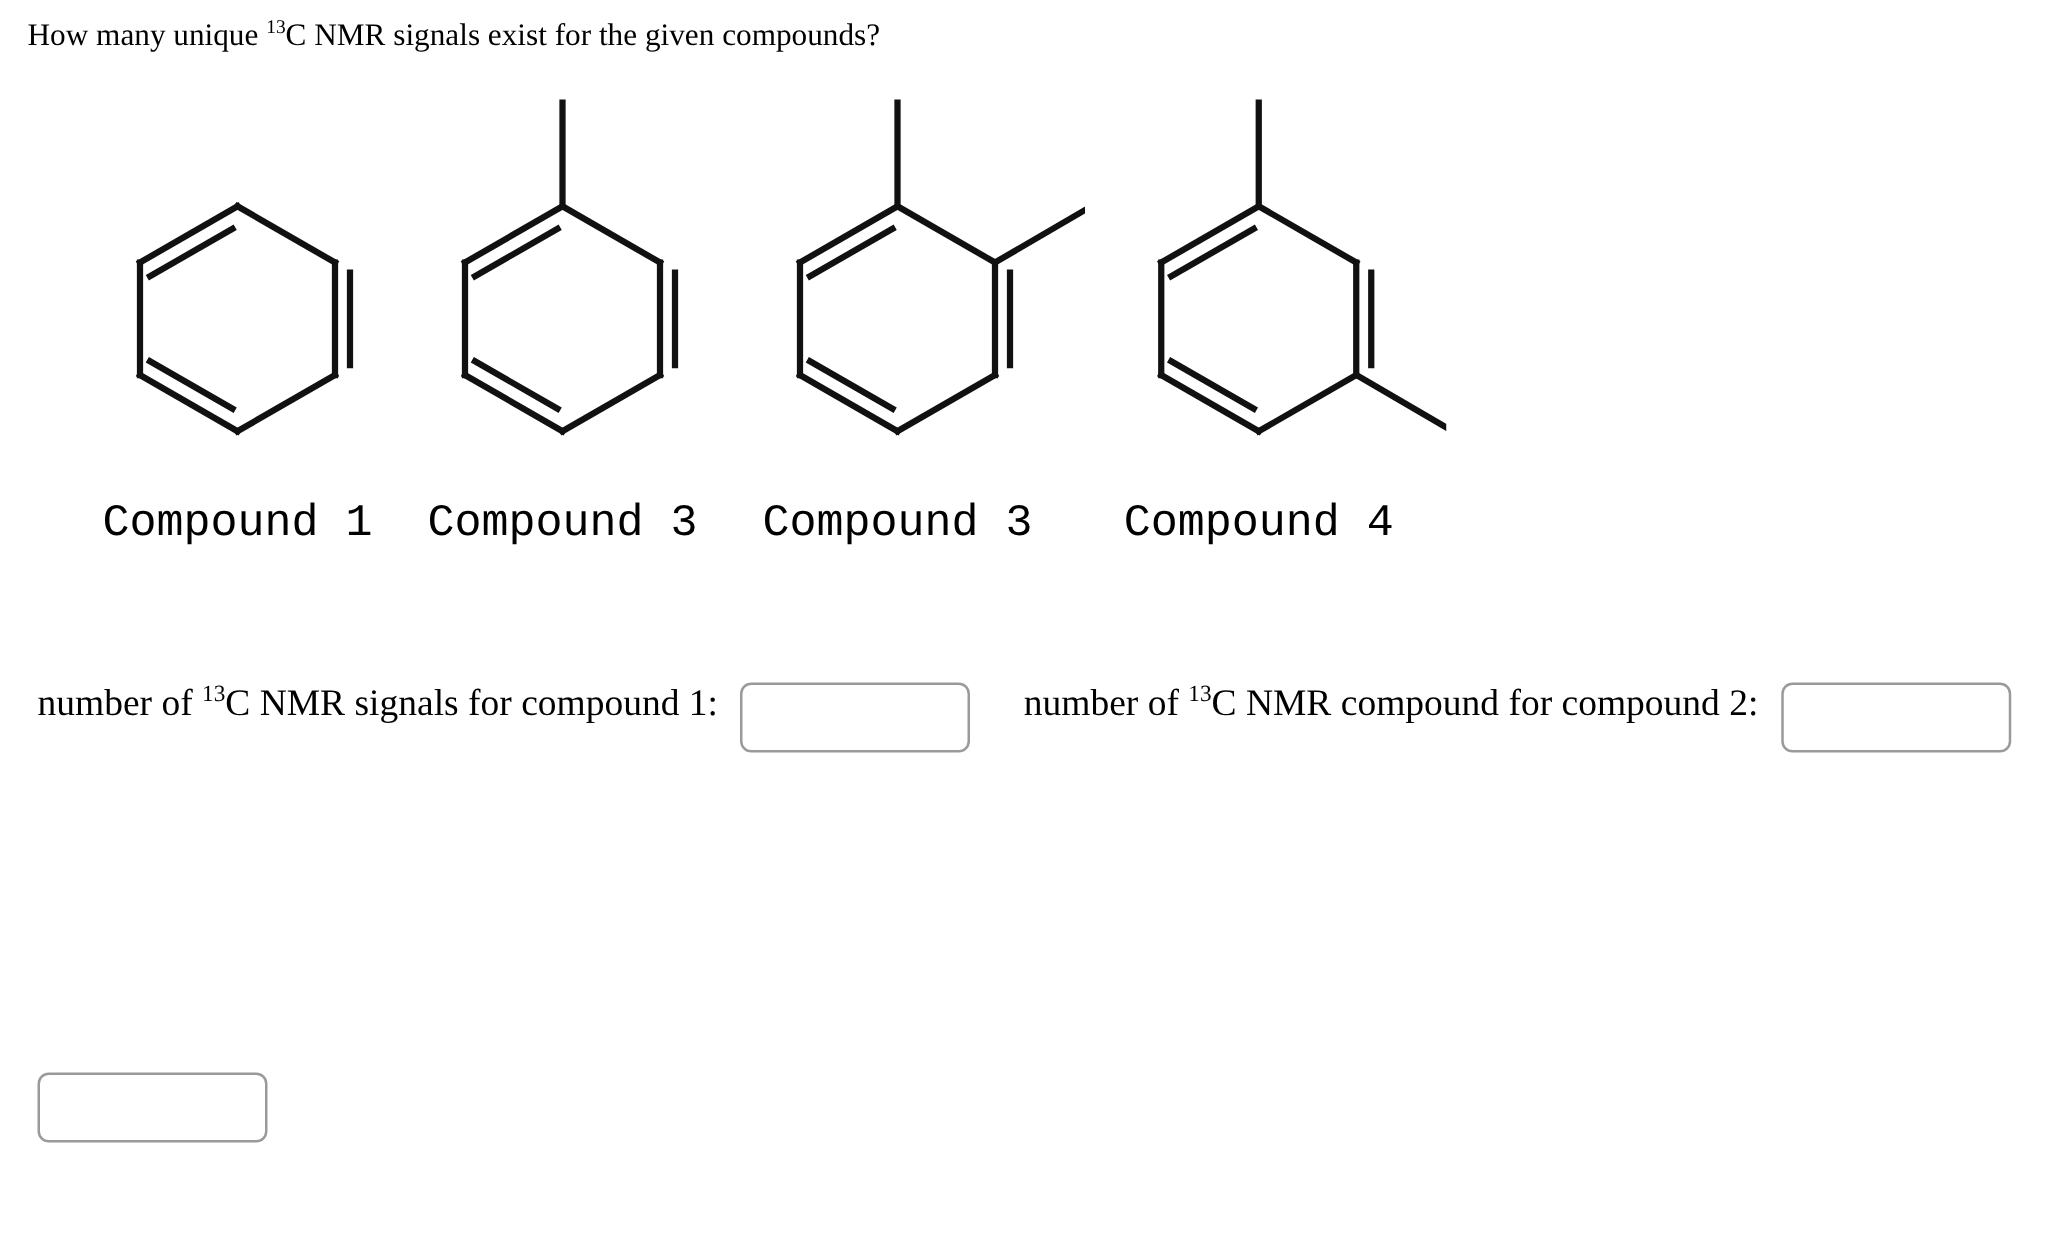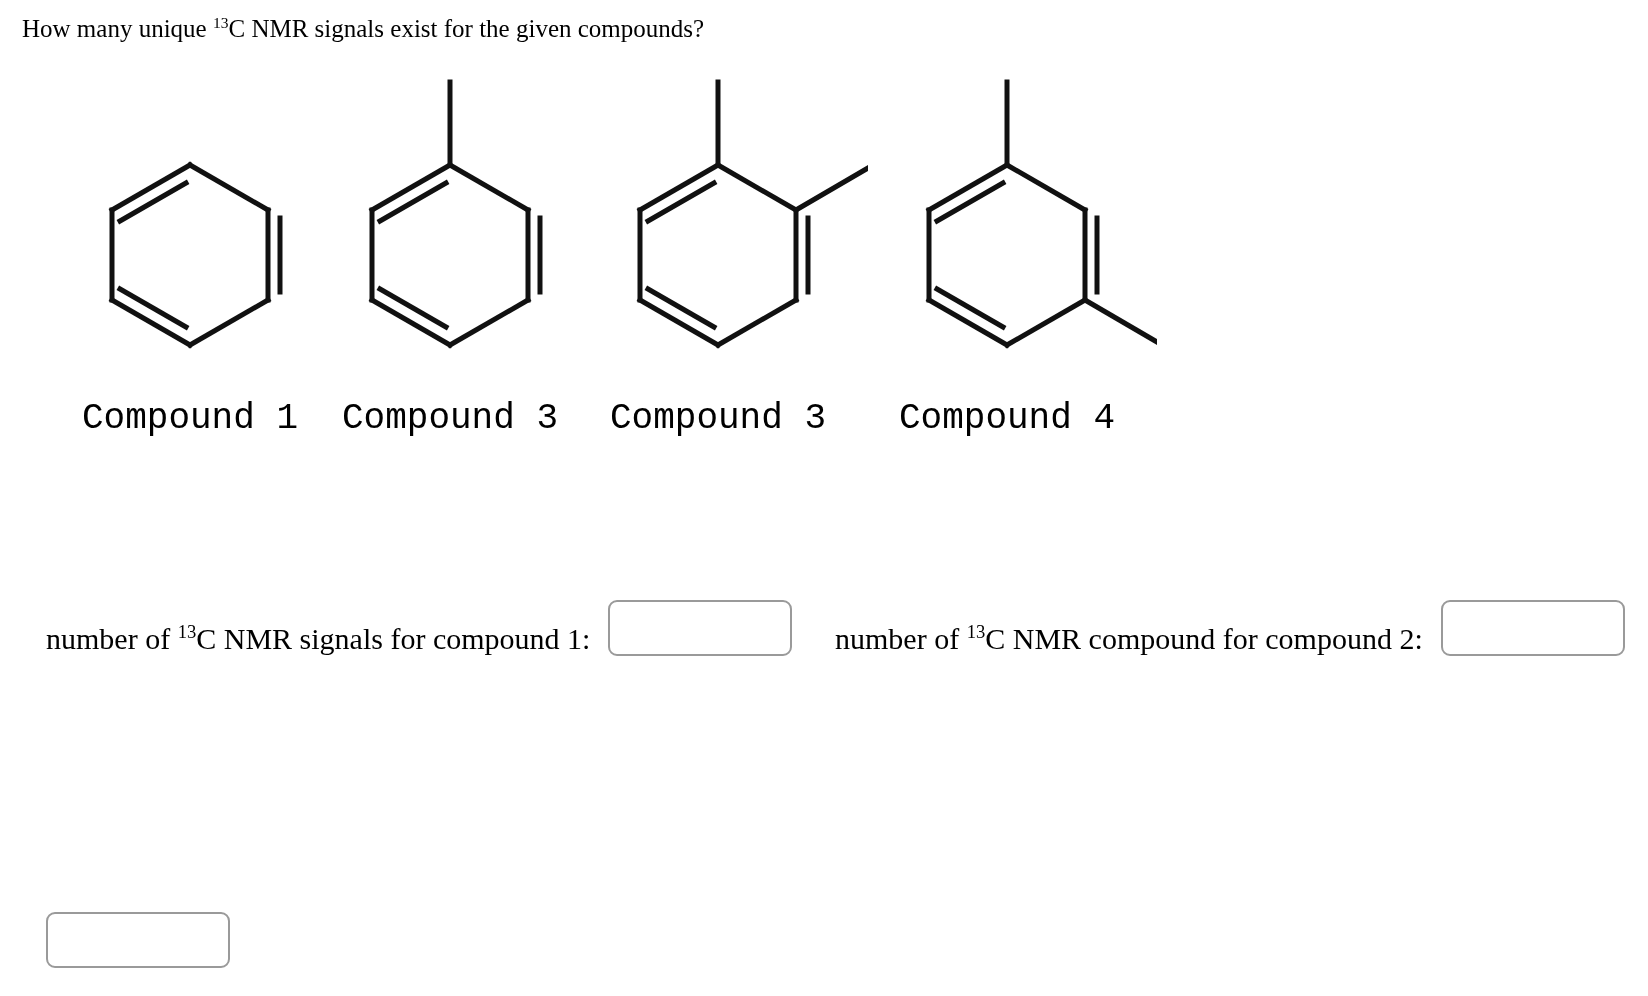--- a/index.html
+++ b/index.html
@@ -71,22 +71,21 @@
     position: absolute;
     left: 0;
     top: 520px;
     width: 1648px;
     height: 476px;
   }
   .answer-row {
     position: absolute;
     height: 110px;
     display: flex;
-    align-items: flex-end;
-    margin-left: 16px;
+    align-items: flex-start;
   }
   .answer-row.col-left  { left: 30px; }
   .answer-row.col-right { left: 819px; }
   .answer-row.row-1 { top: 26px; }
   .answer-row.row-2 { top: 182px; }
   .answer-row.row-3 { top: 338px; }
 
   .answer-label {
     font-family: "Liberation Serif", serif;
     font-size: 30px;

